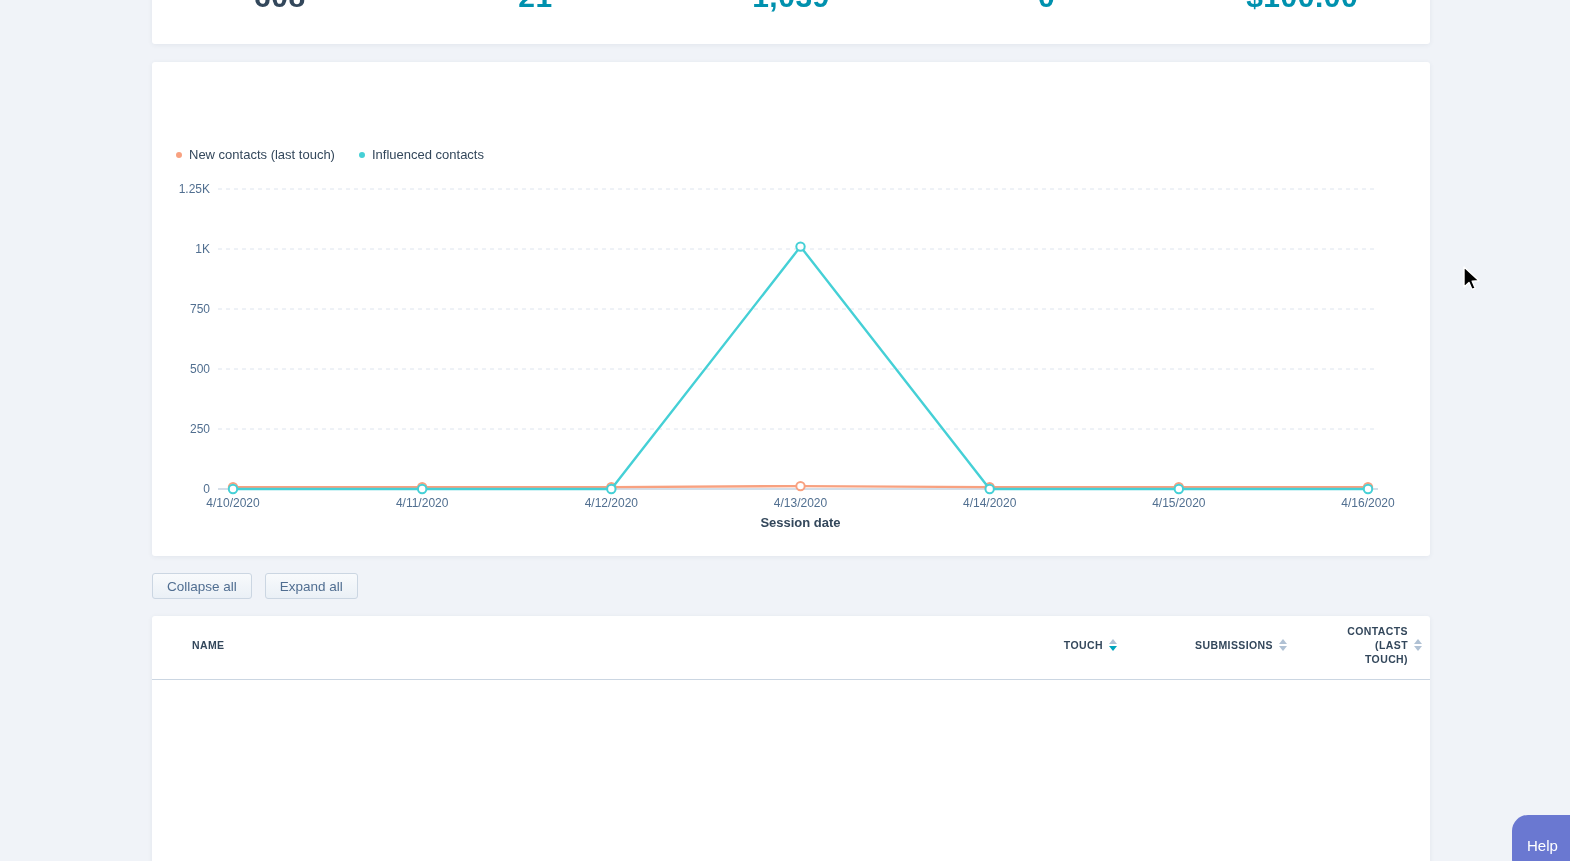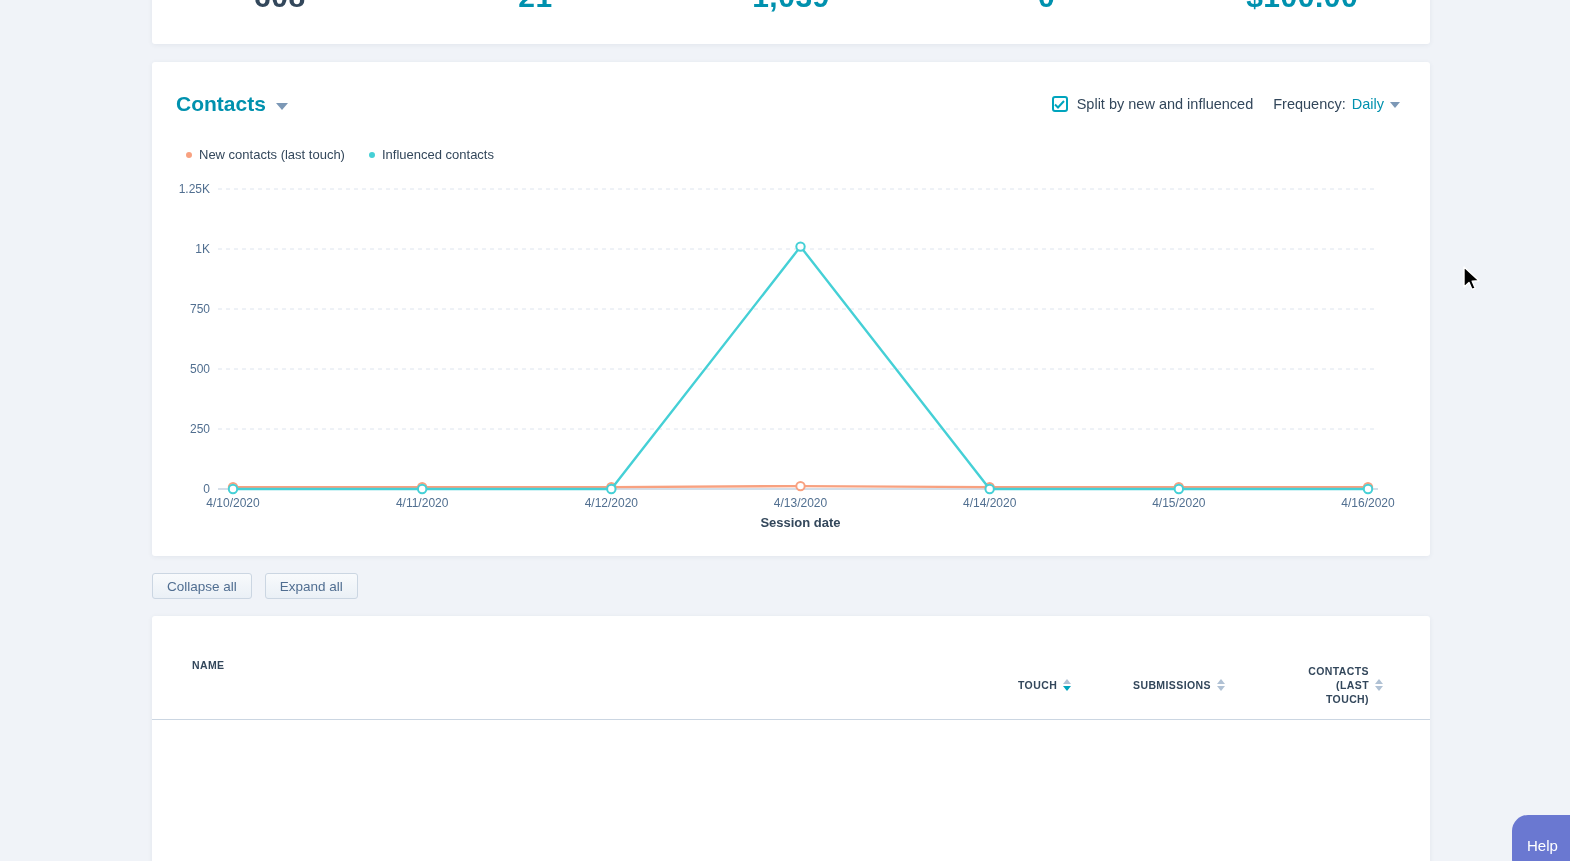--- a/index.html
+++ b/index.html
@@ -30,21 +30,21 @@
   .caret-down { width:0; height:0; border-left:6px solid transparent; border-right:6px solid transparent; border-top:7px solid #7c98b6; margin-top:4px; }
   .controls { display:flex; align-items:center; font-size:14.5px; color:#33475b; padding-top:4px; }
   .checkbox {
     width:16px; height:16px; border:2px solid #00a4bd; border-radius:3px;
     background:#fff; display:flex; align-items:center; justify-content:center; margin-right:9px; cursor:pointer;
   }
   .freq-label { margin-left:20px; }
   .freq-value { color:#0091ae; margin-left:6px; display:flex; align-items:center; gap:6px; cursor:pointer; }
   .caret-sm { width:0; height:0; border-left:5px solid transparent; border-right:5px solid transparent; border-top:6px solid #7c98b6; margin-top:2px; }
 
-  .legend { position:absolute; left:34px; top:85px; display:flex; gap:24px; font-size:13px; color:#33475b; }
+  .legend { position:absolute; left:24px; top:85px; display:flex; gap:24px; font-size:13px; color:#33475b; }
   .legend-item { display:flex; align-items:center; gap:7px; cursor:pointer; }
   .legend-dot { width:6px; height:6px; border-radius:50%; border:3px solid #999; background:#fff; }
 
   #chart-svg { position:absolute; left:0; top:0; }
 
   
   #actions-row { position:absolute; top:573px; left:152px; width:1278px; display:flex; justify-content:flex-start; gap:13px; }
   .btn {
     height:26px; padding:0 14px; font-size:13.5px; color:#506e91;
     background:linear-gradient(#f8fafc,#eaf0f6); border:1px solid #cbd6e2; border-radius:3px;
@@ -55,21 +55,21 @@
   #blog-card { top:616px; height:270px; }
   .blog-head { display:flex; align-items:center; gap:13px; padding:36px 24px 16px 26px; font-size:16.5px; font-weight:bold; color:#33475b; }
   .blog-head .chev { cursor:pointer; display:flex; }
 
   table { width:100%; border-collapse:collapse; }
   th {
     font-size:10.5px; font-weight:bold; color:#33475b; letter-spacing:.4px;
     border-bottom:1px solid #cbd6e2; padding:8px 8px 12px; vertical-align:middle; cursor:pointer;
   }
   th.name-col { text-align:left; padding-left:40px; }
-  .th-right { display:flex; align-items:center;margin-top:40px; }
+  .th-right { display:flex; justify-content:flex-end; align-items:center; }
   .th-wrap { width:66px; text-align:right; line-height:1.35; }
   .sort { display:inline-flex; flex-direction:column; gap:2px; margin-left:6px; }
   .sort i { width:0; height:0; border-left:4px solid transparent; border-right:4px solid transparent; display:block; }
   .sort .up { border-bottom:5px solid #b0c1d4; }
   .sort .down { border-top:5px solid #b0c1d4; }
   .sort .down.active { border-top-color:#00a4bd; }
 
   td { padding:17px 8px; border-bottom:1px solid #e5eaf0; font-size:15px; }
   td.name { padding-left:24px; }
   td.name a { color:#0091ae; font-weight:bold; text-decoration:none; cursor:pointer; }
@@ -91,39 +91,20 @@
 
 <div class="card" id="stats-card">
   <div class="stat" style="color: rgb(51, 71, 91);">608</div>
   <div class="stat" style="color: rgb(0, 145, 174);">21</div>
   <div class="stat" style="color: rgb(0, 145, 174);">1,039</div>
   <div class="stat" style="color: rgb(0, 145, 174);">0</div>
   <div class="stat" style="color: rgb(0, 145, 174);">$100.00</div>
 </div>
 
 <div class="card" id="contacts-card">
-  <div class="card-head">
-    <div class="chart-title">
-      <span>Contacts</span>
-      <span class="caret-down"></span>
-    </div>
-    <div class="controls">
-      <span class="checkbox">
-        <svg width="11" height="9" viewBox="0 0 11 9">
-          <polyline points="1,4.5 4,7.5 10,1" fill="none" stroke="#00a4bd" stroke-width="2"></polyline>
-        </svg>
-      </span>
-      <span>Split by new and influenced</span>
-      <span class="freq-label">Frequency:</span>
-      <span class="freq-value">
-        <span>Daily</span>
-        <span class="caret-sm"></span>
-      </span>
-    </div>
-  </div>
 
   <div class="legend">
     <div class="legend-item">
       <span class="legend-dot" style="border-color: rgb(248, 161, 128);"></span>
       <span>New contacts (last touch)</span>
     </div>
     <div class="legend-item">
       <span class="legend-dot" style="border-color: rgb(69, 208, 214);"></span>
       <span>Influenced contacts</span>
     </div>

